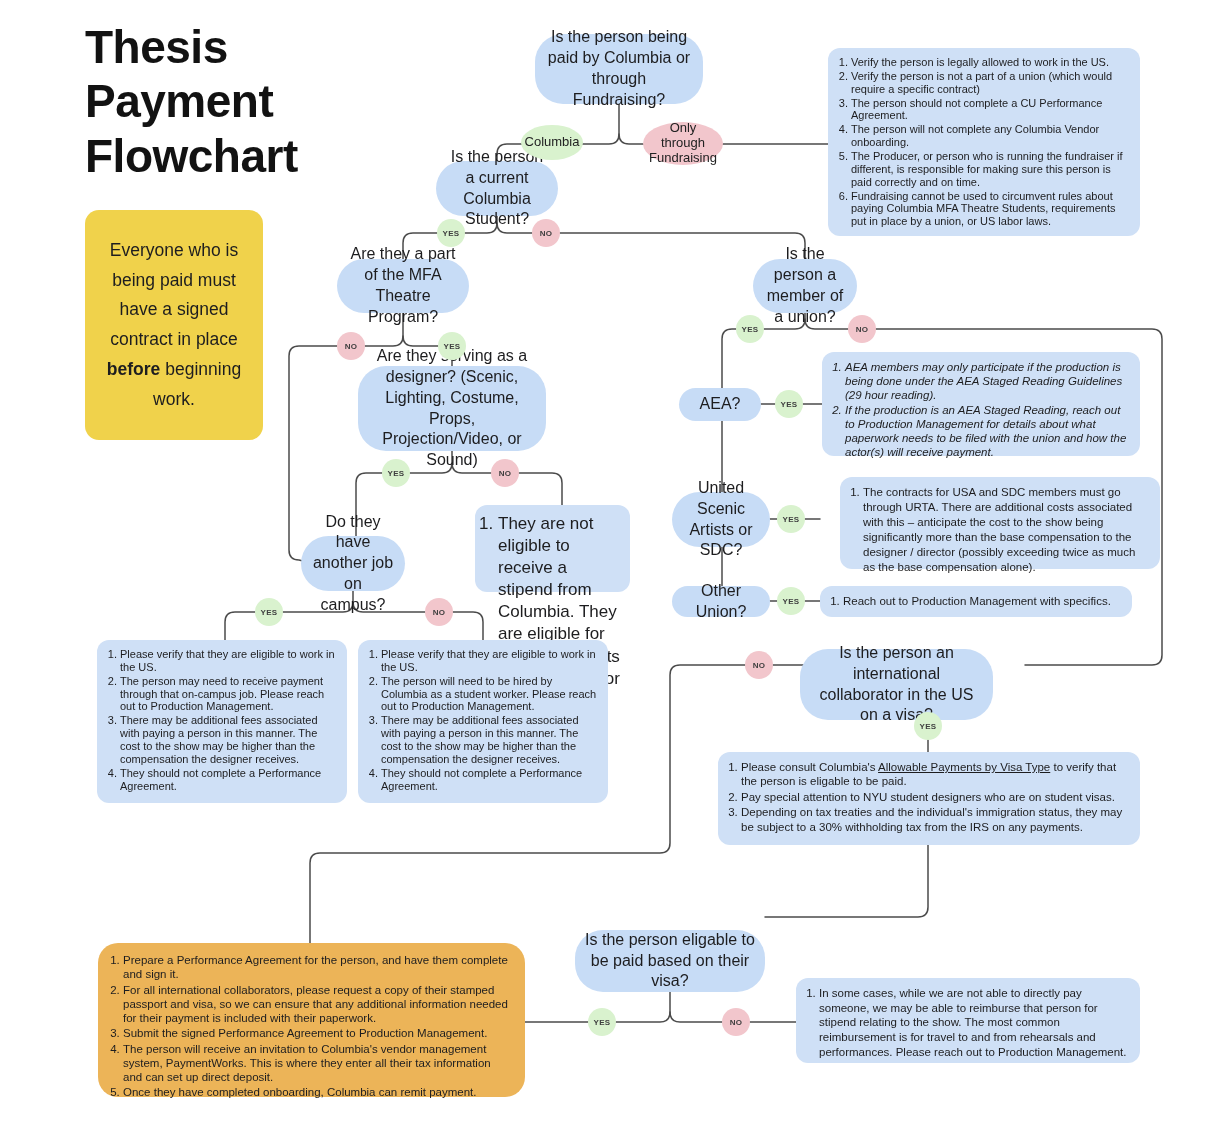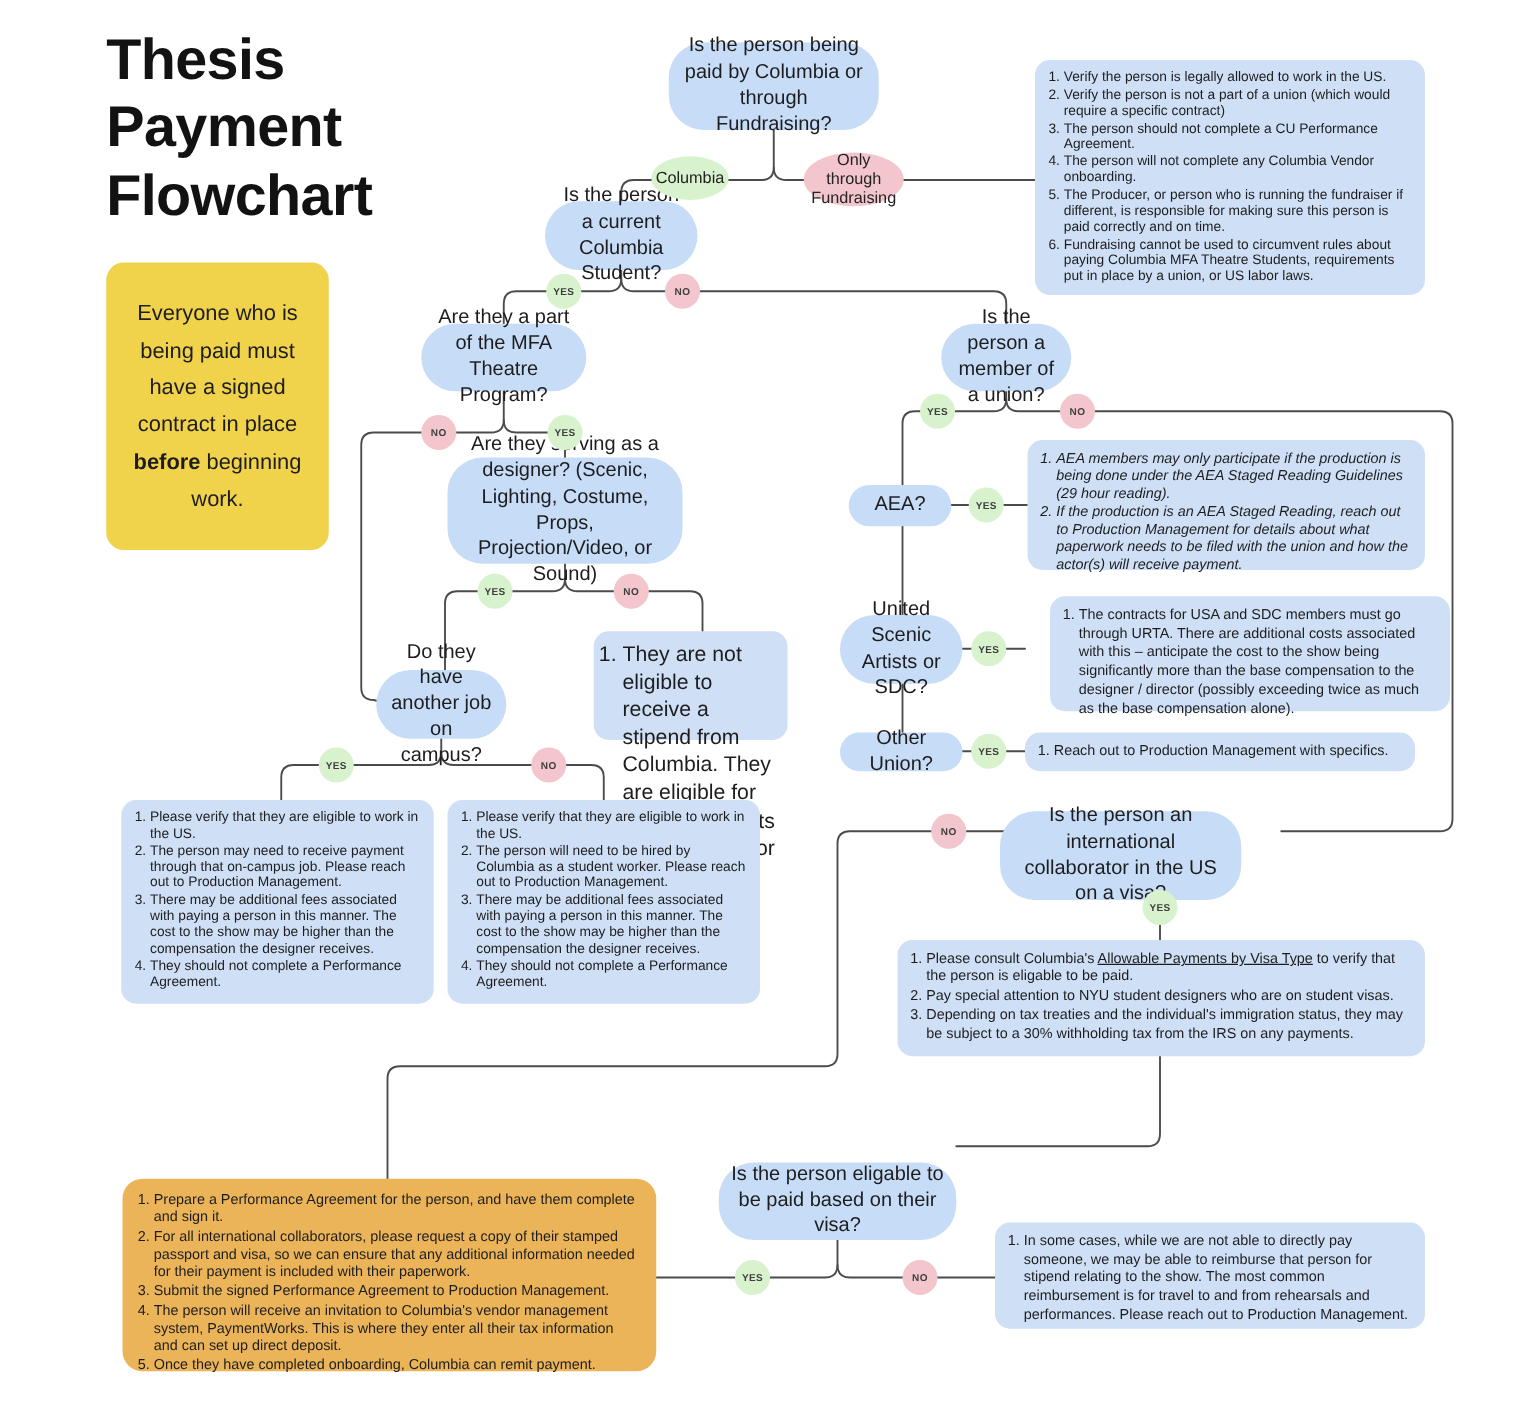--- a/index.html
+++ b/index.html
@@ -185,21 +185,21 @@
   </div>
 
   <div class="box" style="left:718px;top:752px;width:422px;height:93px;line-height:1.26;">
     <ol>
       <li><span>Please consult Columbia's </span><a href="#" class="doclink">Allowable Payments by Visa Type</a><span> to verify that the person is eligable to be paid.</span></li>
       <li>Pay special attention to NYU student designers who are on student visas.</li>
       <li>Depending on tax treaties and the individual's immigration status, they may be subject to a 30% withholding tax from the IRS on any payments.</li>
     </ol>
   </div>
 
-  <div class="box orange" style="left:98px;top:943px;width:427px;height:154px;line-height:1.24;">
+  <div class="box orange" style="left:98px;top:943px;width:427px;height:154px;line-height:1.24;border-radius:20px;">
     <ol>
       <li>Prepare a Performance Agreement for the person, and have them complete and sign it.</li>
       <li>For all international collaborators, please request a copy of their stamped passport and visa, so we can ensure that any additional information needed for their payment is included with their paperwork.</li>
       <li>Submit the signed Performance Agreement to Production Management.</li>
       <li>The person will receive an invitation to Columbia's vendor management system, PaymentWorks. This is where they enter all their tax information and can set up direct deposit.</li>
       <li>Once they have completed onboarding, Columbia can remit payment.</li>
     </ol>
   </div>
 
   <div class="box" style="left:796px;top:978px;width:344px;height:85px;line-height:1.28;">

